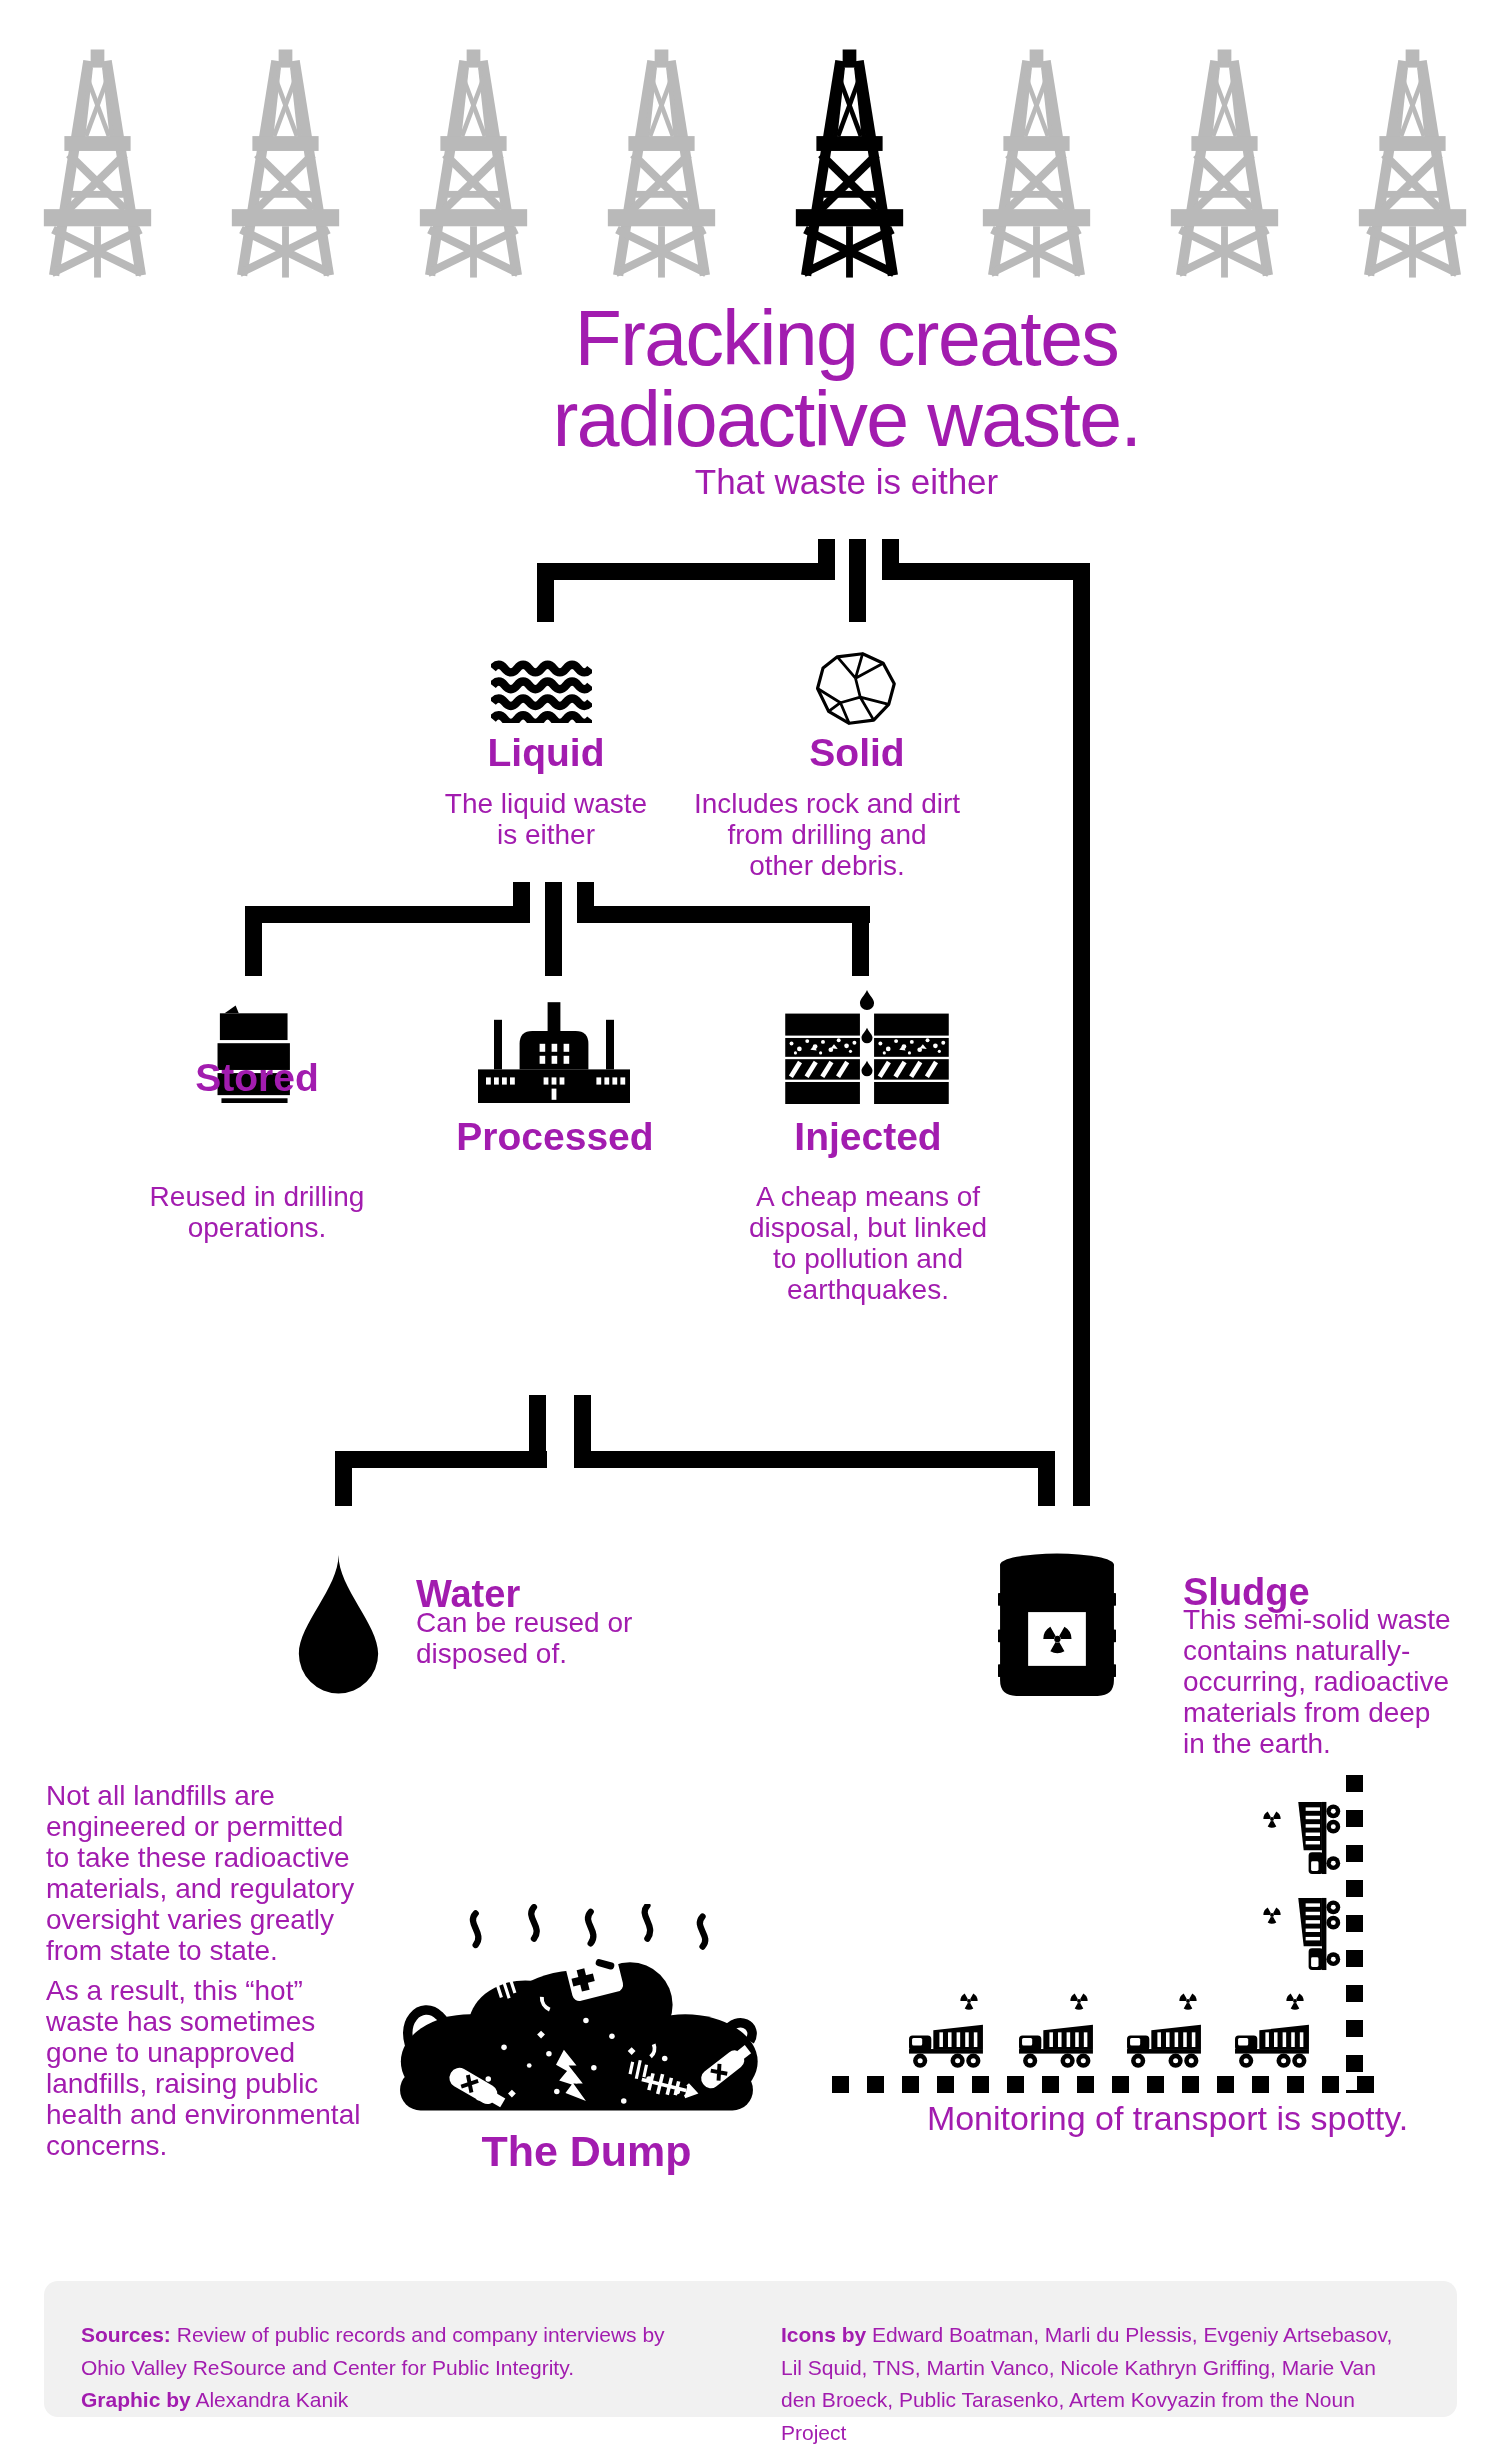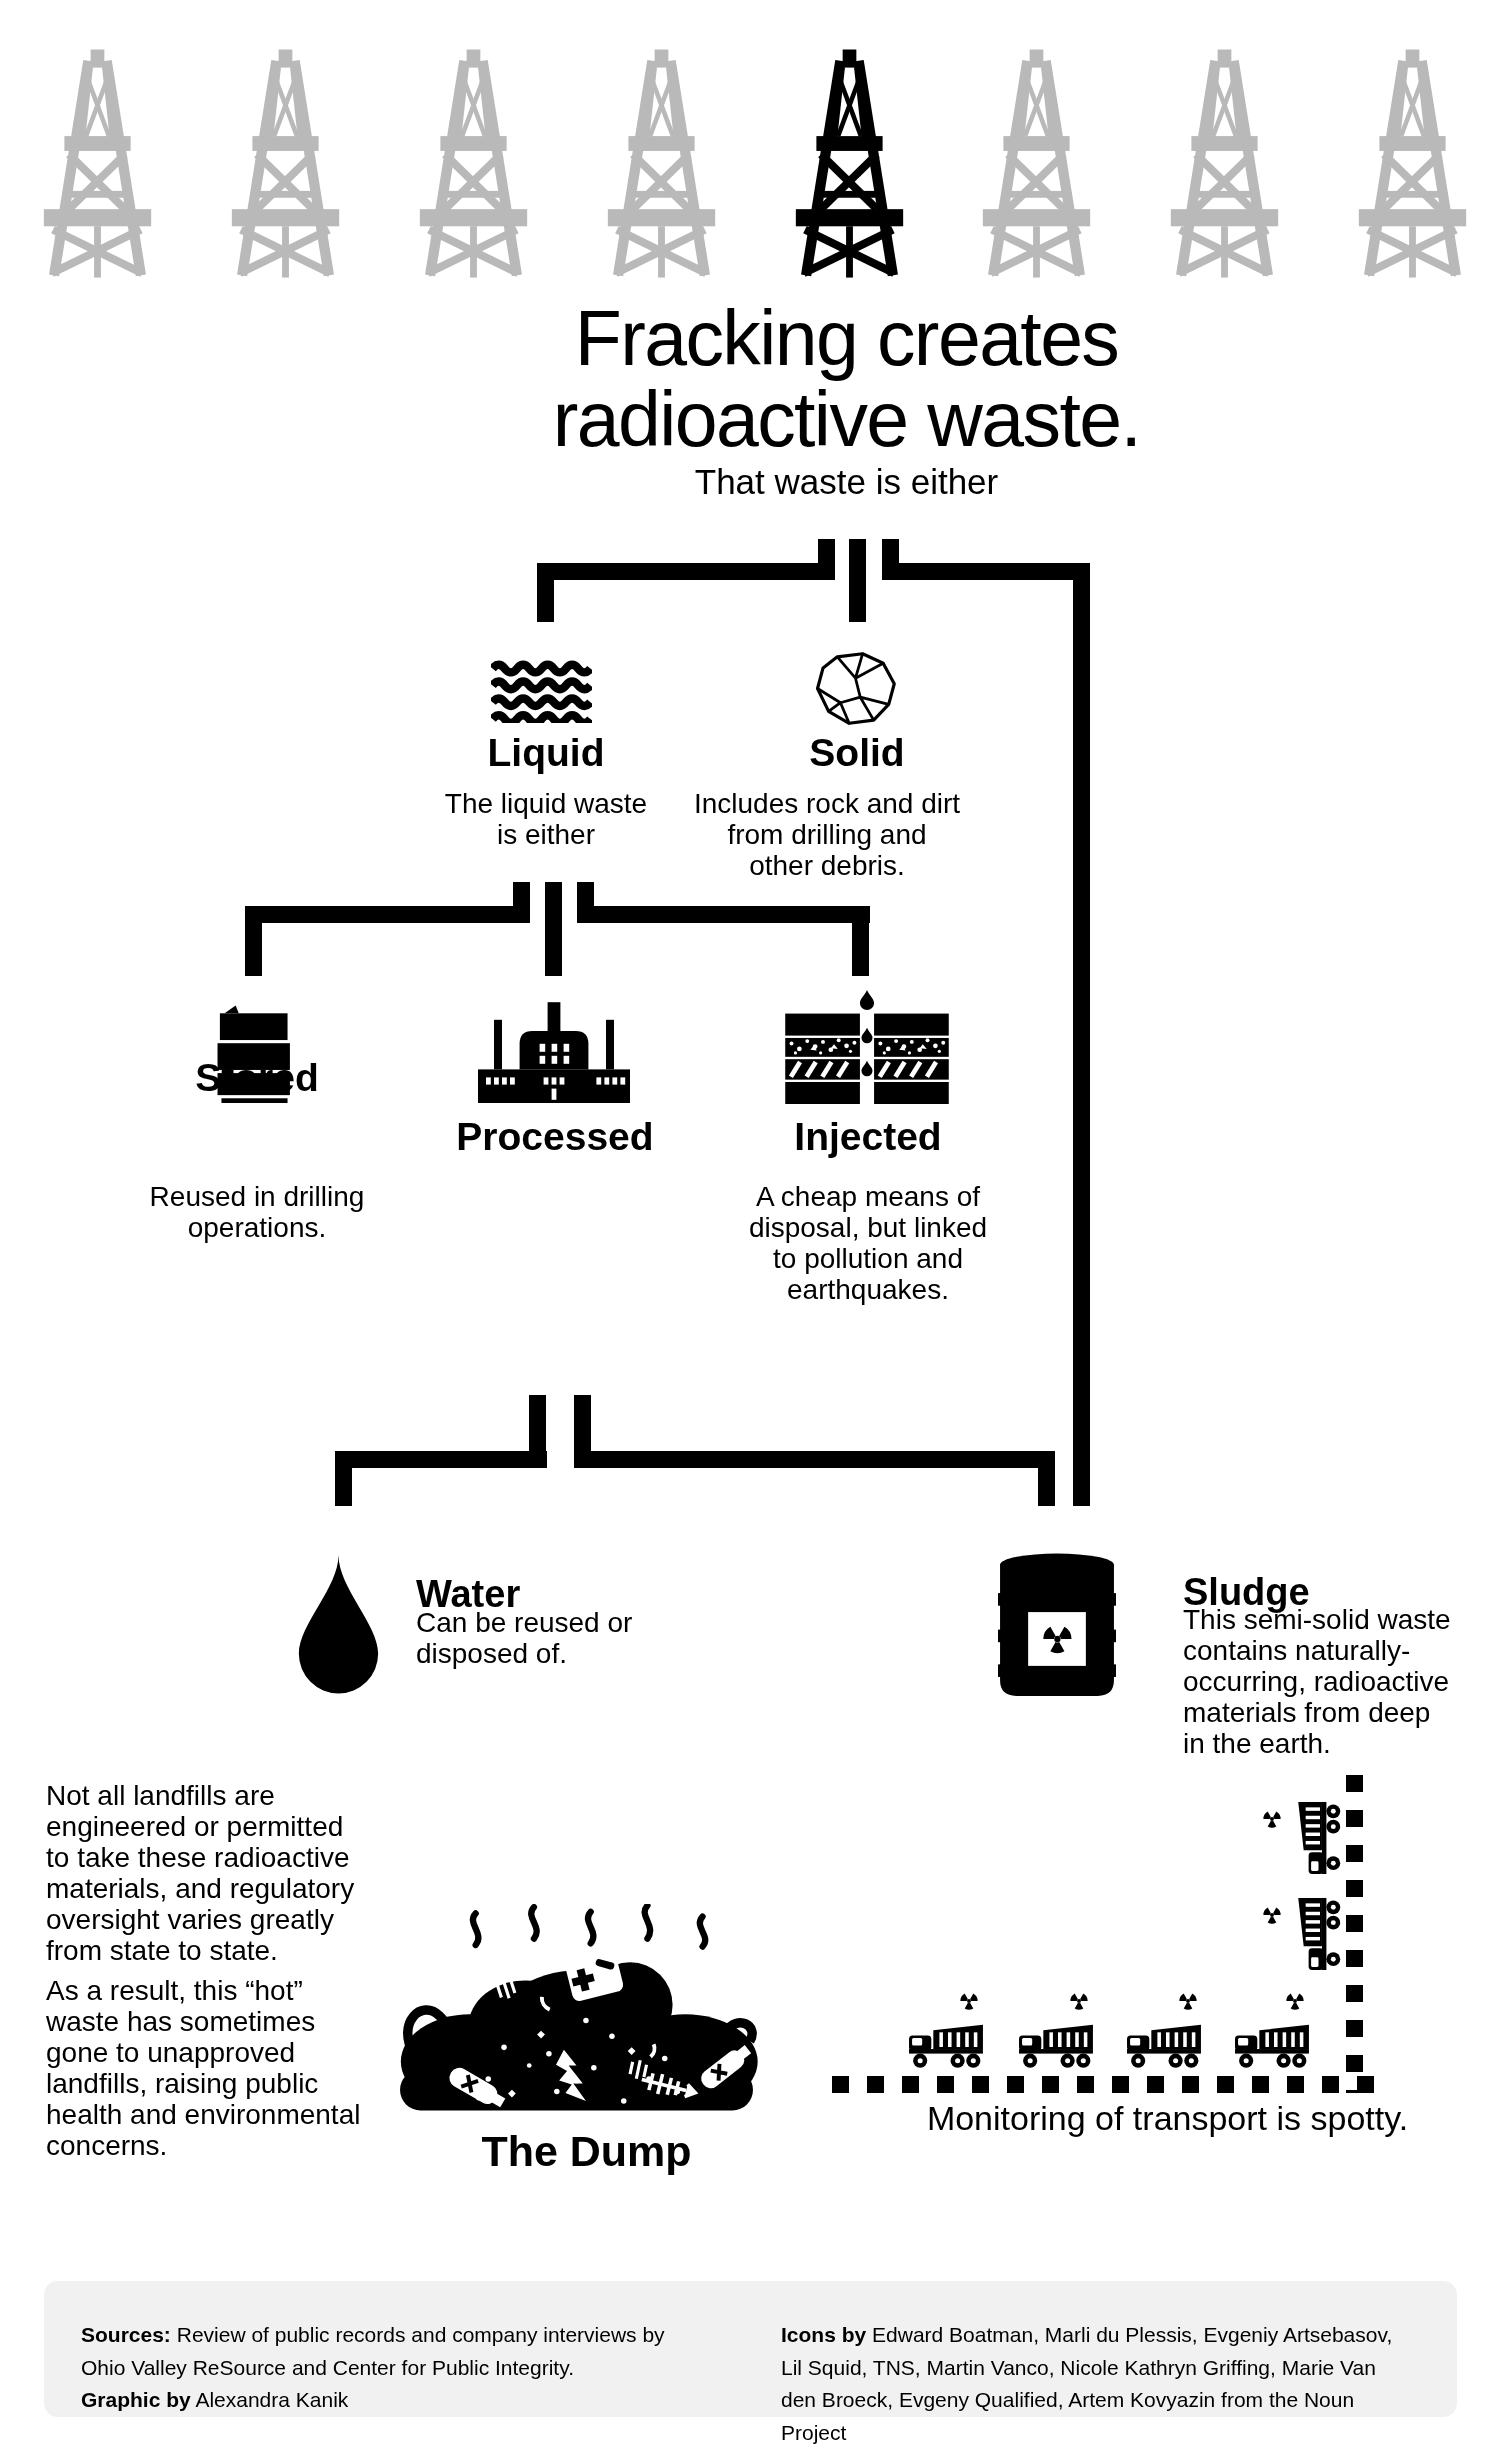--- a/index.html
+++ b/index.html
@@ -1,17 +1,17 @@
 <!DOCTYPE html>
 <html style="font-size:12.6px"><head>
 <meta charset="utf-8">
 <style>
   html,body{margin:0;padding:0;background:#fff;}
   #canvas{position:relative;width:1502px;height:2462px;background:#fff;overflow:hidden;
-          font-family:"Liberation Sans", sans-serif;color:#000000;}
+          font-family:"Liberation Sans", sans-serif;color:#a21caf;}
   .abs{position:absolute;}
   .pipe{position:absolute;background:#000;}
   .txt{white-space:pre-line;}
   .center{text-align:center;}
   .title{font-size:77px;line-height:1.05;letter-spacing:-1.6px;font-weight:400;}
   .subtitle{font-size:35px;}
   .nodelabel{font-size:39px;font-weight:bold;}
   .sidelabel{font-size:38px;font-weight:bold;margin-top:18px;}
   .body{font-size:28px;line-height:31px;}
   .dumplabel{font-size:43px;font-weight:bold;}
@@ -420,18 +420,18 @@
     </svg>
 
   <div class="abs note center" style="left:852px;top:2099px;width:631px">Monitoring of transport is spotty.</div>
 
   <div class="footer">
     <div class="fcol" style="left:37px;width:616px">
       <div><span class="b">Sources:</span><span> Review of public records and company interviews by Ohio Valley ReSource and Center for Public Integrity.</span></div>
       <div><span class="b">Graphic by</span><span> Alexandra Kanik</span></div>
     </div>
     <div class="fcol" style="left:737px;width:631px">
-      <div><span class="b">Icons by</span><span> Edward Boatman, Marli du Plessis, Evgeniy Artsebasov, Lil Squid, TNS, Martin Vanco, Nicole Kathryn Griffing, Marie Van den Broeck, Evgeny Qualified, Artem Kovyazin from the Noun Project</span></div>
+      <div><span class="b">Icons by</span><span> Edward Boatman, Marli du Plessis, Evgeniy Artsebasov, Lil Squid, TNS, Martin Vanco, Nicole Kathryn Griffing, Marie Van den Broeck, Public Tarasenko, Artem Kovyazin from the Noun Project</span></div>
     </div>
   </div>
 
 </div>
 
 
 </body></html>

